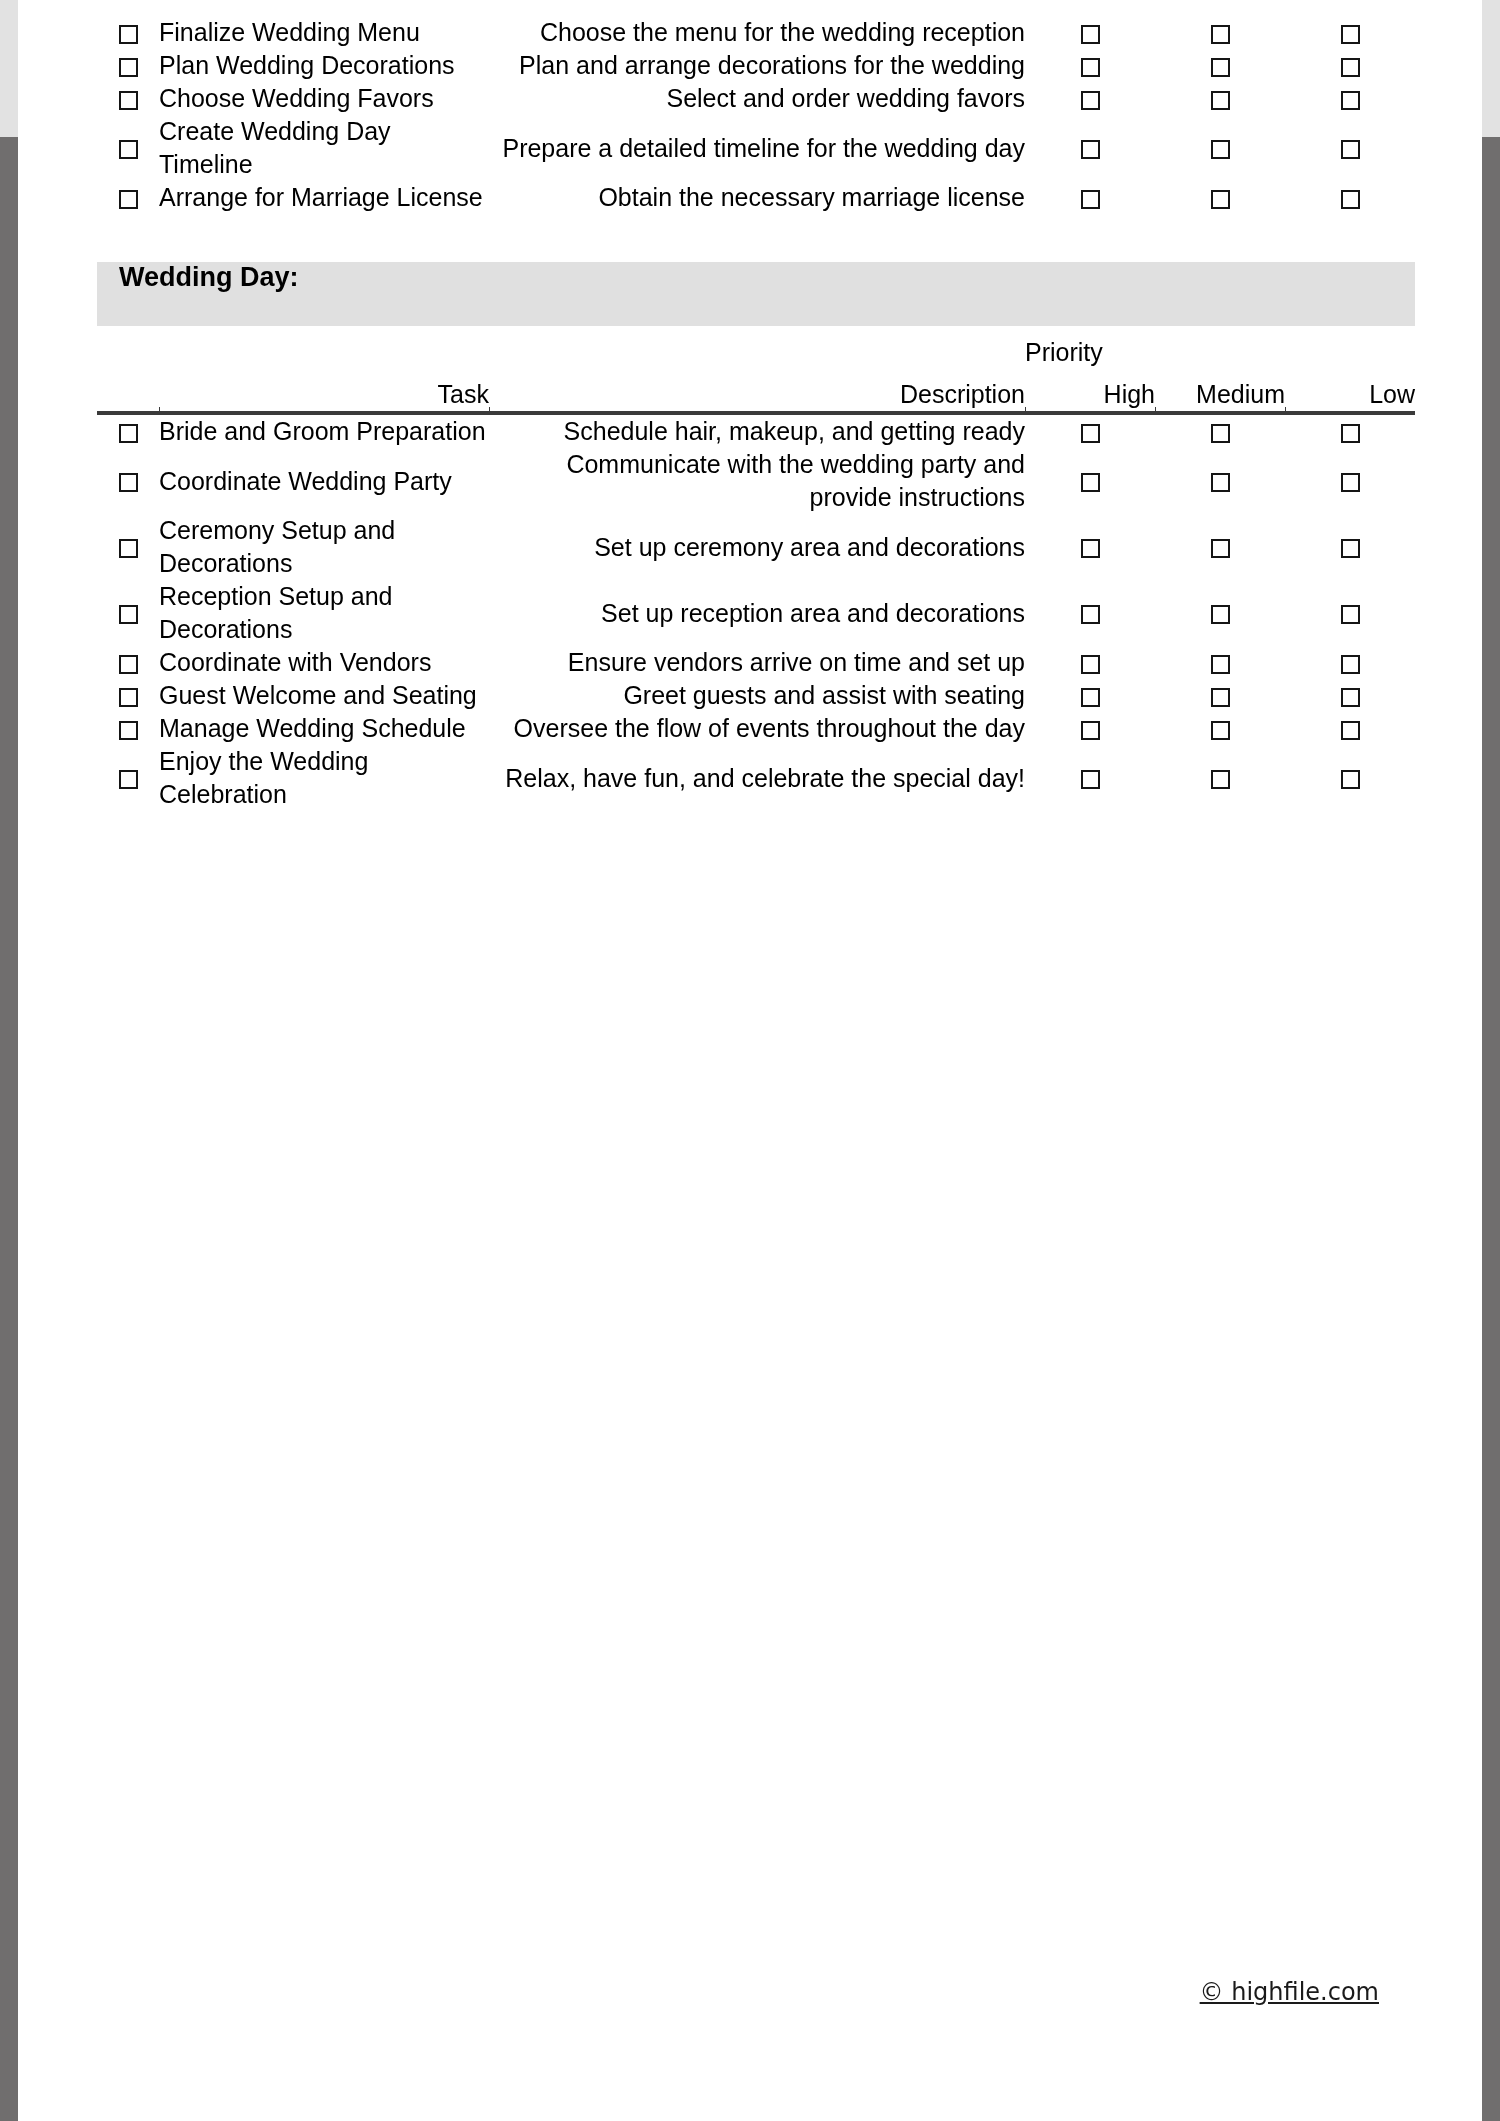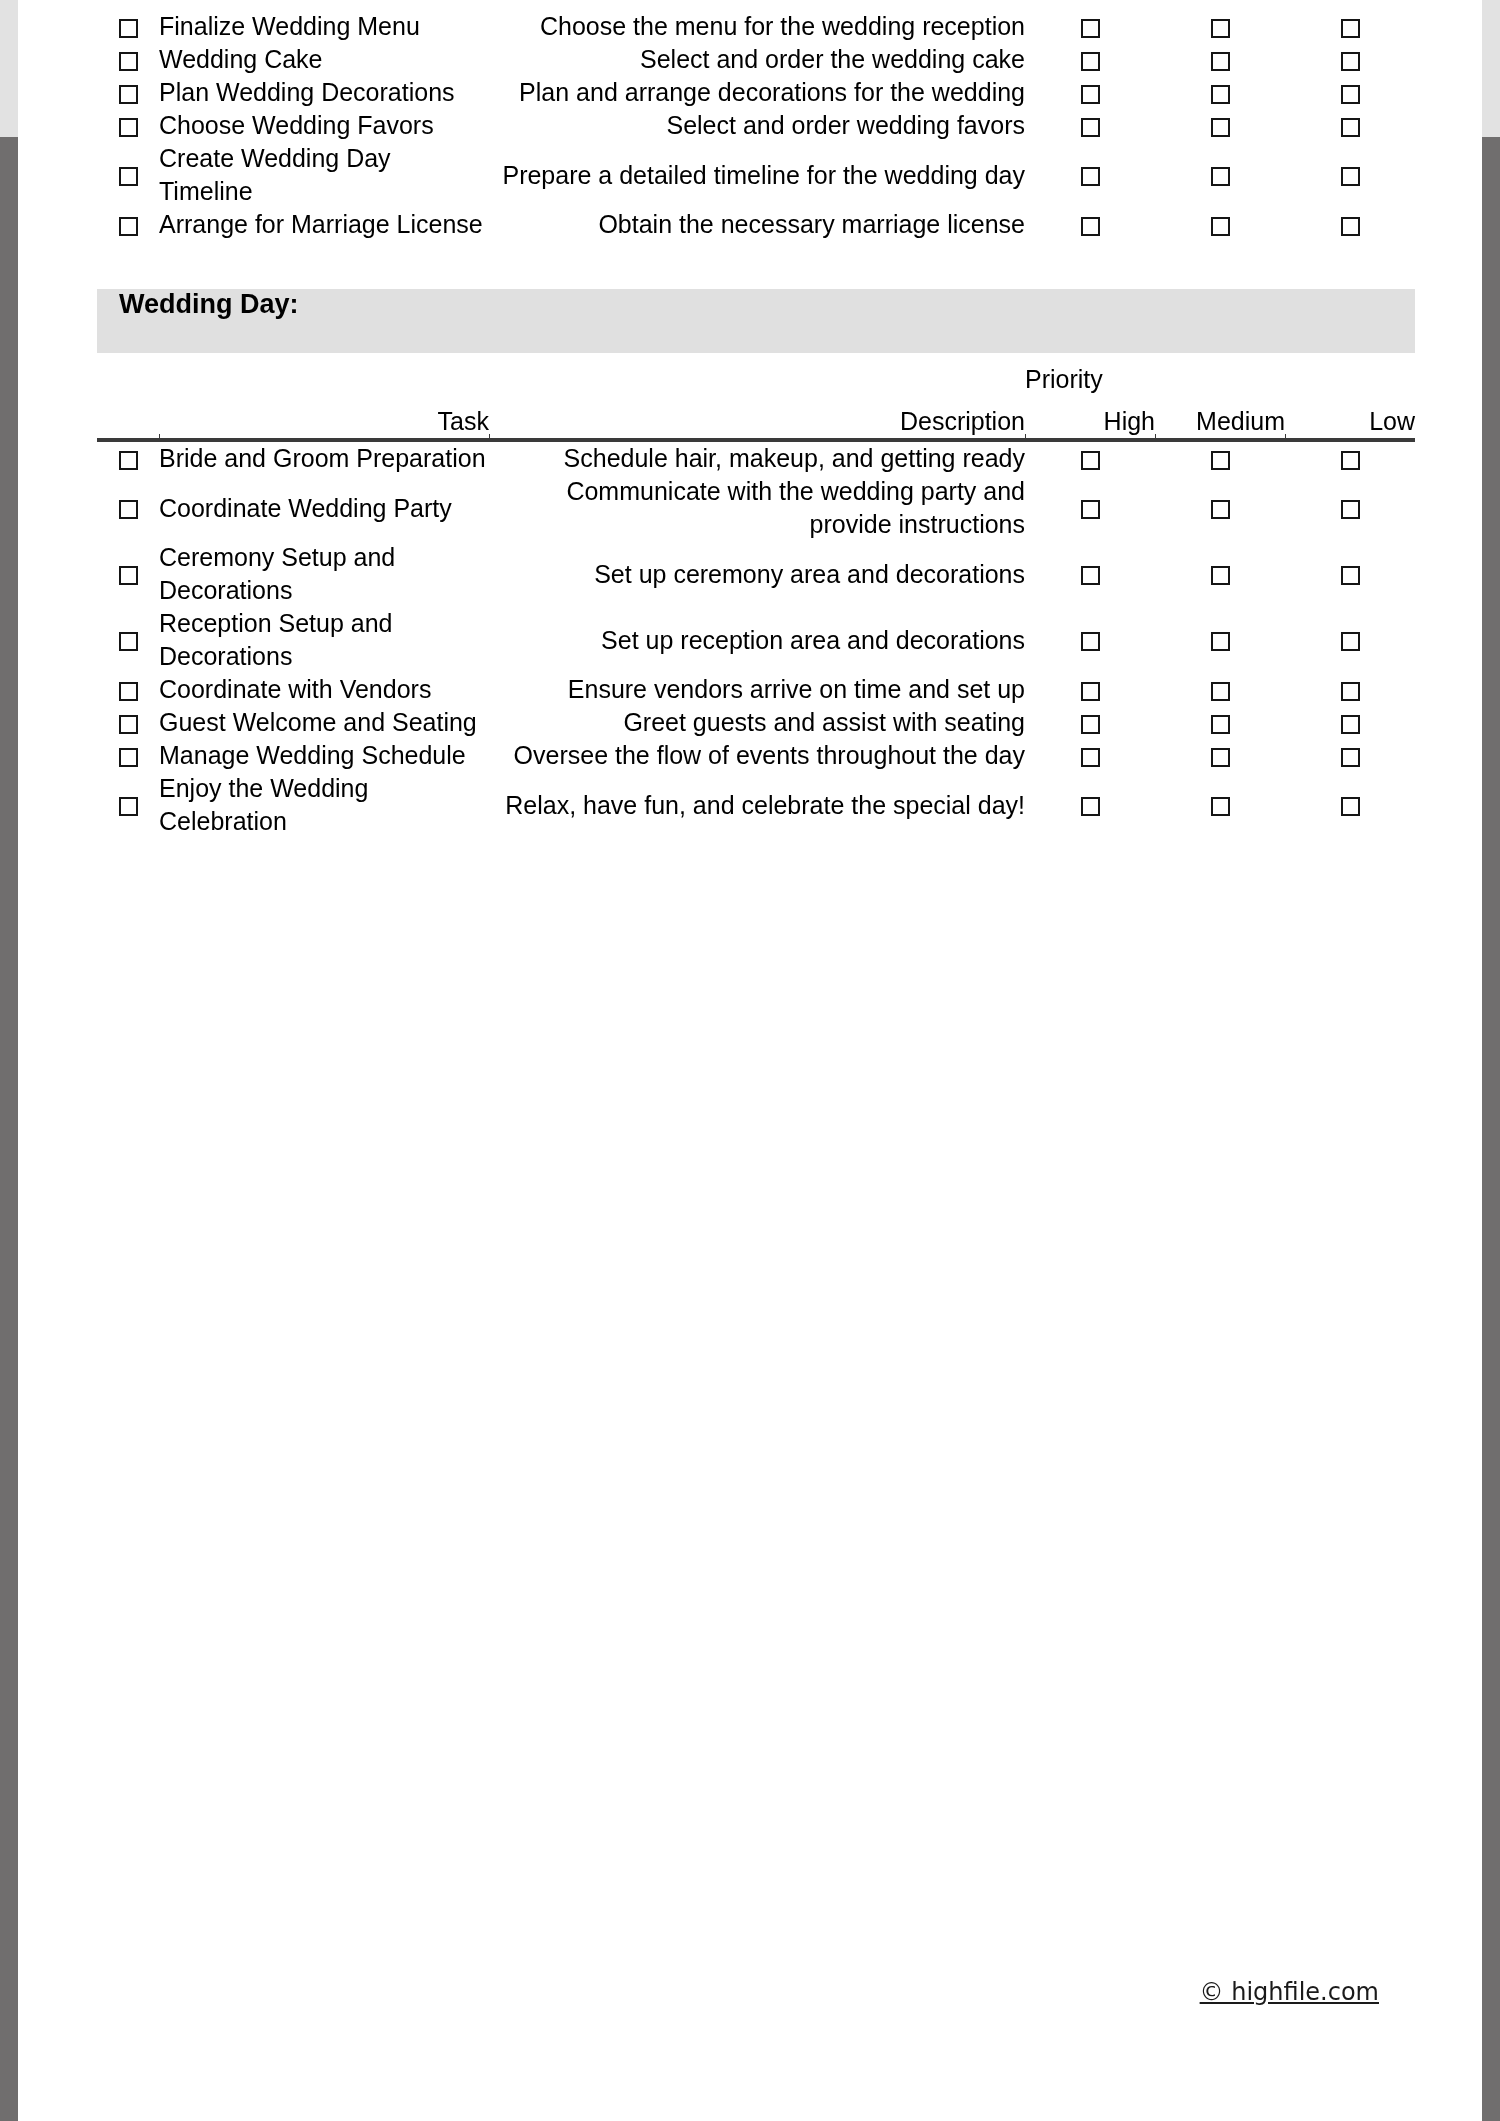--- a/index.html
+++ b/index.html
@@ -45,21 +45,21 @@
     left: 18px;
     right: 18px;
     top: 0;
     bottom: 0;
     background: #ffffff;
   }
 
   .content {
     position: absolute;
     left: 79px;      
-    top: 10px;
+    top: 16px;
     width: 1318px;
   }
 
   
   table.checklist {
     width: 100%;
     border-collapse: collapse;
     table-layout: fixed;
   }
   table.checklist col.c-check { width: 62px; }
@@ -186,28 +186,20 @@
           <col class="c-desc">
         <col class="c-pri">
           <col class="c-pri">
           <col class="c-pri">
       </colgroup>
       <tbody id="top-rows">
           <tr>
             <td class="row-cell-check"><span class="cbox"></span></td>
             <td class="row-cell-task">Finalize Wedding Menu</td>
             <td class="row-cell-desc">Choose the menu for the wedding reception</td>
-            <td class="row-cell-pri"><span class="cbox"></span></td>
-            <td class="row-cell-pri"><span class="cbox"></span></td>
-            <td class="row-cell-pri"><span class="cbox"></span></td>
-          </tr>
-          <tr>
-            <td class="row-cell-check"><span class="cbox"></span></td>
-            <td class="row-cell-task">Wedding Cake</td>
-            <td class="row-cell-desc">Select and order the wedding cake</td>
             <td class="row-cell-pri"><span class="cbox"></span></td>
             <td class="row-cell-pri"><span class="cbox"></span></td>
             <td class="row-cell-pri"><span class="cbox"></span></td>
           </tr>
           <tr>
             <td class="row-cell-check"><span class="cbox"></span></td>
             <td class="row-cell-task">Plan Wedding Decorations</td>
             <td class="row-cell-desc">Plan and arrange decorations for the wedding</td>
             <td class="row-cell-pri"><span class="cbox"></span></td>
             <td class="row-cell-pri"><span class="cbox"></span></td>

